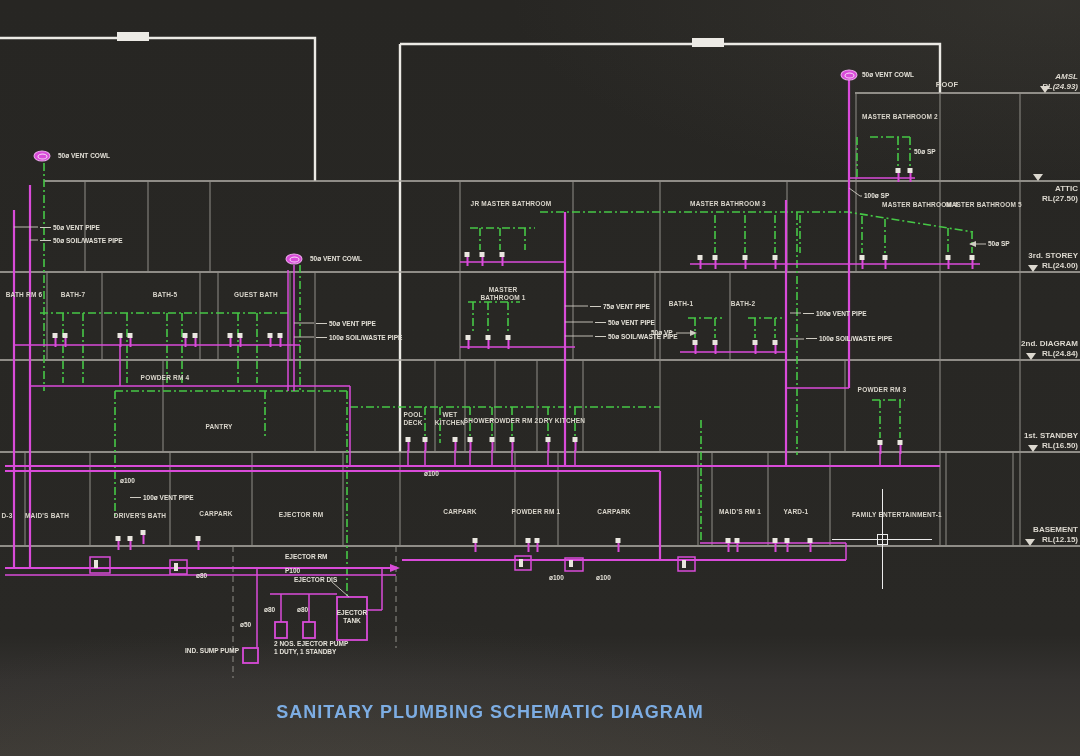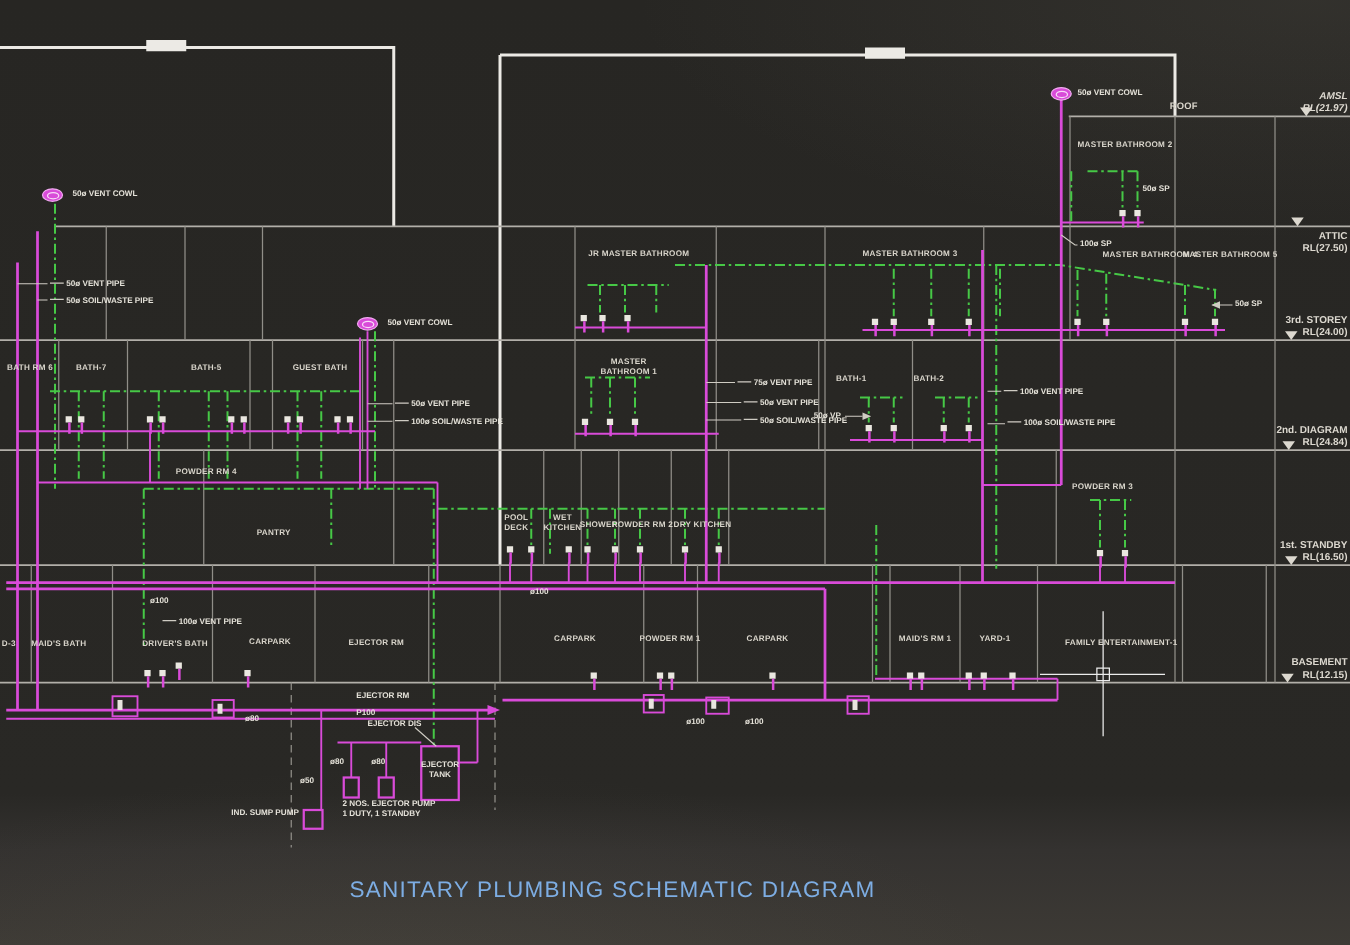--- a/index.html
+++ b/index.html
@@ -50,21 +50,21 @@
   .cowl-label{ position:absolute; font-size:6.5px; font-weight:bold; color:#e4e1d8; white-space:nowrap; }
   .fixture{ position:absolute; width:5px; height:5px; background:#eae7e0; transform:translate(-50%,0); }
   .fixture::after{
     content:""; position:absolute; left:1.5px; top:5px; width:2px; height:9px; background:#d94bd9;
   }
   .ch-h{ position:absolute; height:1px; width:100px; background:#ececec; }
   .ch-v{ position:absolute; width:1px; height:100px; background:#ececec; }
   .pickbox{ position:absolute; width:11px; height:11px; border:1.5px solid #ececec; background:transparent; }
   .title{
     position:absolute; transform:translate(-50%,-50%);
-    font-size:18px; font-weight:normal; letter-spacing:1px; color:#7dade3; white-space:nowrap;
+    font-size:18px; font-weight:bold; letter-spacing:1px; color:#7dade3; white-space:nowrap;
   }
 </style>
 </head>
 <body>
 
 <div class="screen">
 
   <svg class="draw" width="1080" height="756" viewBox="0 0 1080 756">
 
     <g stroke="#eceae5" stroke-width="2.4" fill="none">
@@ -247,21 +247,21 @@
       <div class="equip-label" style="left: 274px; top: 640px;">2 NOS. EJECTOR PUMP
 1 DUTY, 1 STANDBY</div>
       <div class="cowl" style="left: 42px; top: 156px;"></div>
       <div class="cowl-label" style="left: 58px; top: 152px;">50ø VENT COWL</div>
       <div class="cowl" style="left: 294px; top: 259px;"></div>
       <div class="cowl-label" style="left: 310px; top: 255px;">50ø VENT COWL</div>
       <div class="cowl" style="left: 849px; top: 75px;"></div>
       <div class="cowl-label" style="left: 862px; top: 71px;">50ø VENT COWL</div>
       <div class="level-label" style="left: auto; top: 72px; font-style: italic;">
         <div>AMSL</div>
-        <div>RL(21.97)</div>
+        <div>RL(24.93)</div>
       </div>
       <div class="tri" style="left: 1040px; top: 86px;"></div>
       <div class="level-label" style="left: auto; top: 160px; margin-top: 24px;">
         <div>ATTIC</div>
         <div>RL(27.50)</div>
       </div>
       <div class="tri" style="left: 1033px; top: 174px;"></div>
       <div class="level-label" style="left: auto; top: 251px;">
         <div>3rd. STOREY</div>
         <div>RL(24.00)</div>

